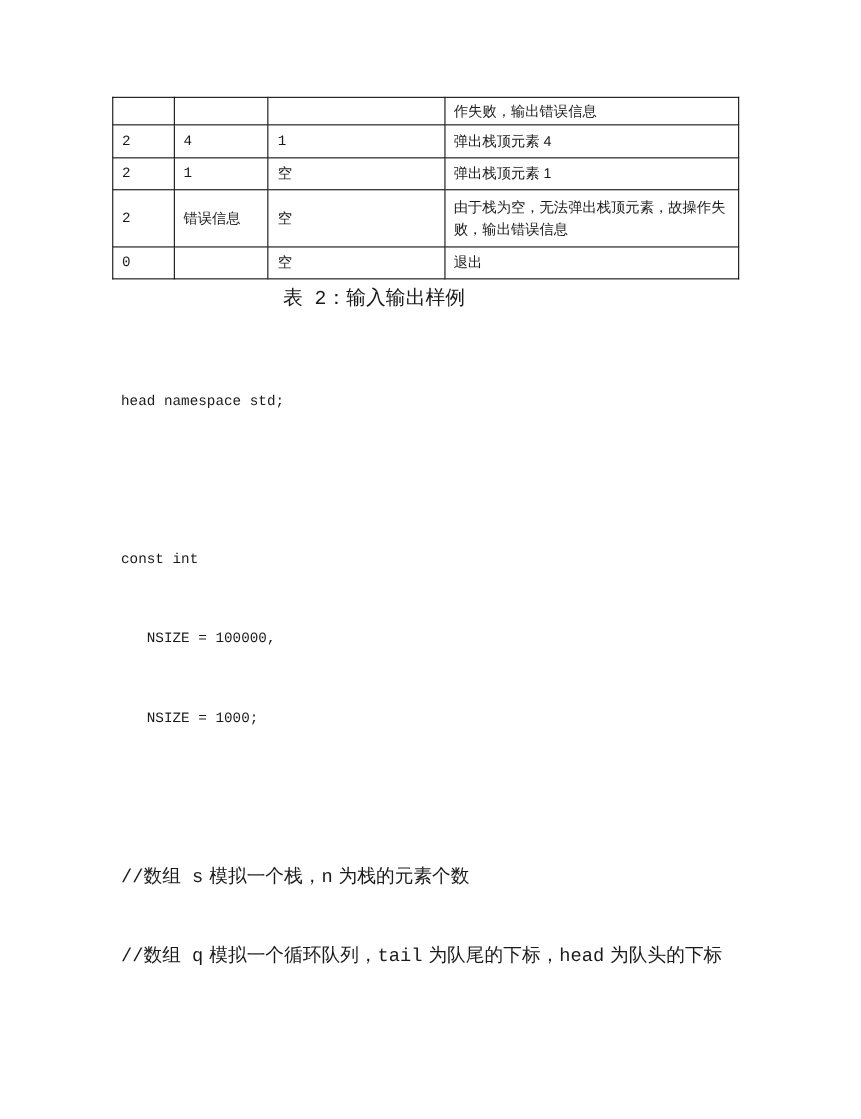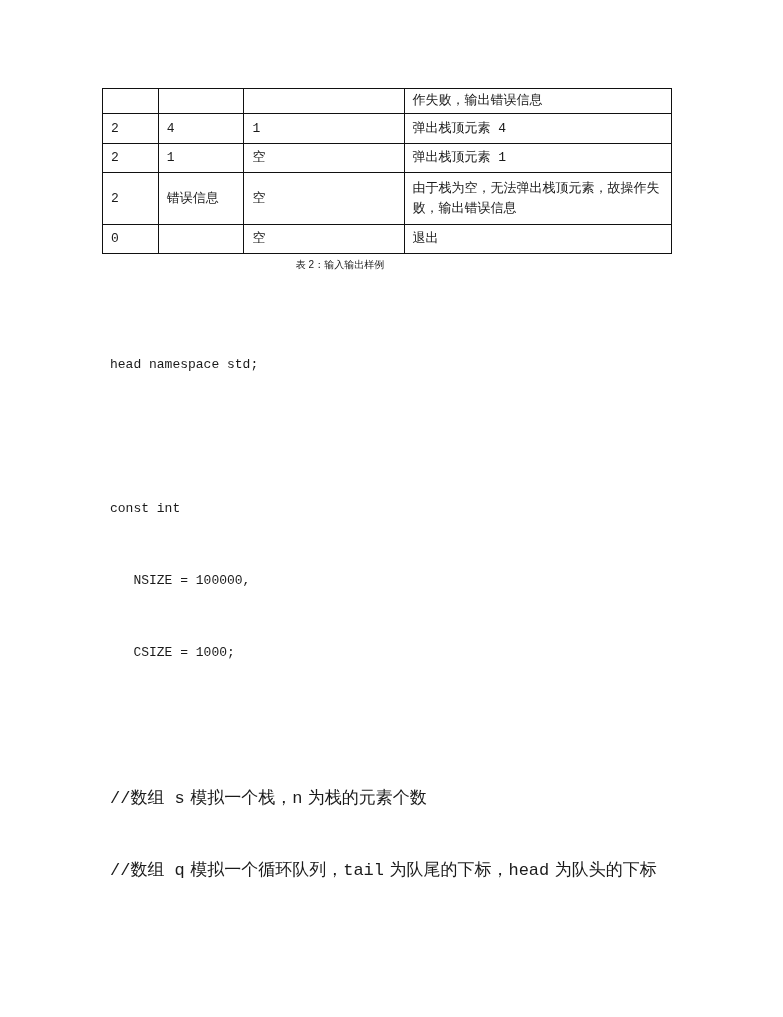--- a/index.html
+++ b/index.html
@@ -13,25 +13,25 @@
     border: 1.5px solid #111;
     padding: 0 8px;
     vertical-align: middle;
     line-height: 20px;
   }
   table.io td.c1 { width: 39px; }
   table.io td.c2 { width: 69px; }
   table.io td.c3 { width: 144px; }
   table.io td.c4 { width: 252px; }
   .num { font-family: "Liberation Mono", "DejaVu Sans Mono", monospace; font-size: 13px; }
-  .cjk { font-family: Liberation Mono, monospace; font-size: 13px; }
+  .cjk { font-family: Liberation Sans, sans-serif; font-size: 13px; }
   .caption {
     position: absolute; left: 0; width: 680px; top: 258px;
-    text-align: center; font-size: 10px;
-    font-family: Liberation Sans, sans-serif;
+    text-align: center; font-size: 18px;
+    font-family: Liberation Mono, monospace;
   }
   .code {
     position: absolute; left: 110px; top: 305px;
     font-family: "Liberation Mono", "DejaVu Sans Mono", monospace;
     font-size: 13px; line-height: 24px; white-space: pre;
   }
   .code .line { height: 24px; }
   .code .cm { font-family: "DejaVu Serif", "Liberation Serif", serif; font-size: 17px; }
   .code .cm .m { font-family: "Liberation Mono", "DejaVu Sans Mono", monospace; }
 </style>
@@ -73,21 +73,21 @@
 </tbody>
   </table>
 
 <div class="caption">表 2：输入输出样例</div>
 
 <div class="code">
   <div class="line">head namespace std;</div>
   <div class="line"></div>
   <div class="line">const int</div>
   <div class="line">   NSIZE = 100000,</div>
-  <div class="line">   CSIZE = 1000;</div>
+  <div class="line">   NSIZE = 1000;</div>
   <div class="line"></div>
   <div class="line cm"><span class="m">//数组 </span><span class="m">s</span><span> 模拟一个栈，</span><span class="m">n</span><span> 为栈的元素个数</span></div>
   <div class="line cm"><span class="m">//数组 </span><span class="m">q</span><span> 模拟一个循环队列，</span><span class="m">tail</span><span> 为队尾的下标，</span><span class="m">head</span><span> 为队头的下标</span></div>
   
   
   
   
   
   
   

